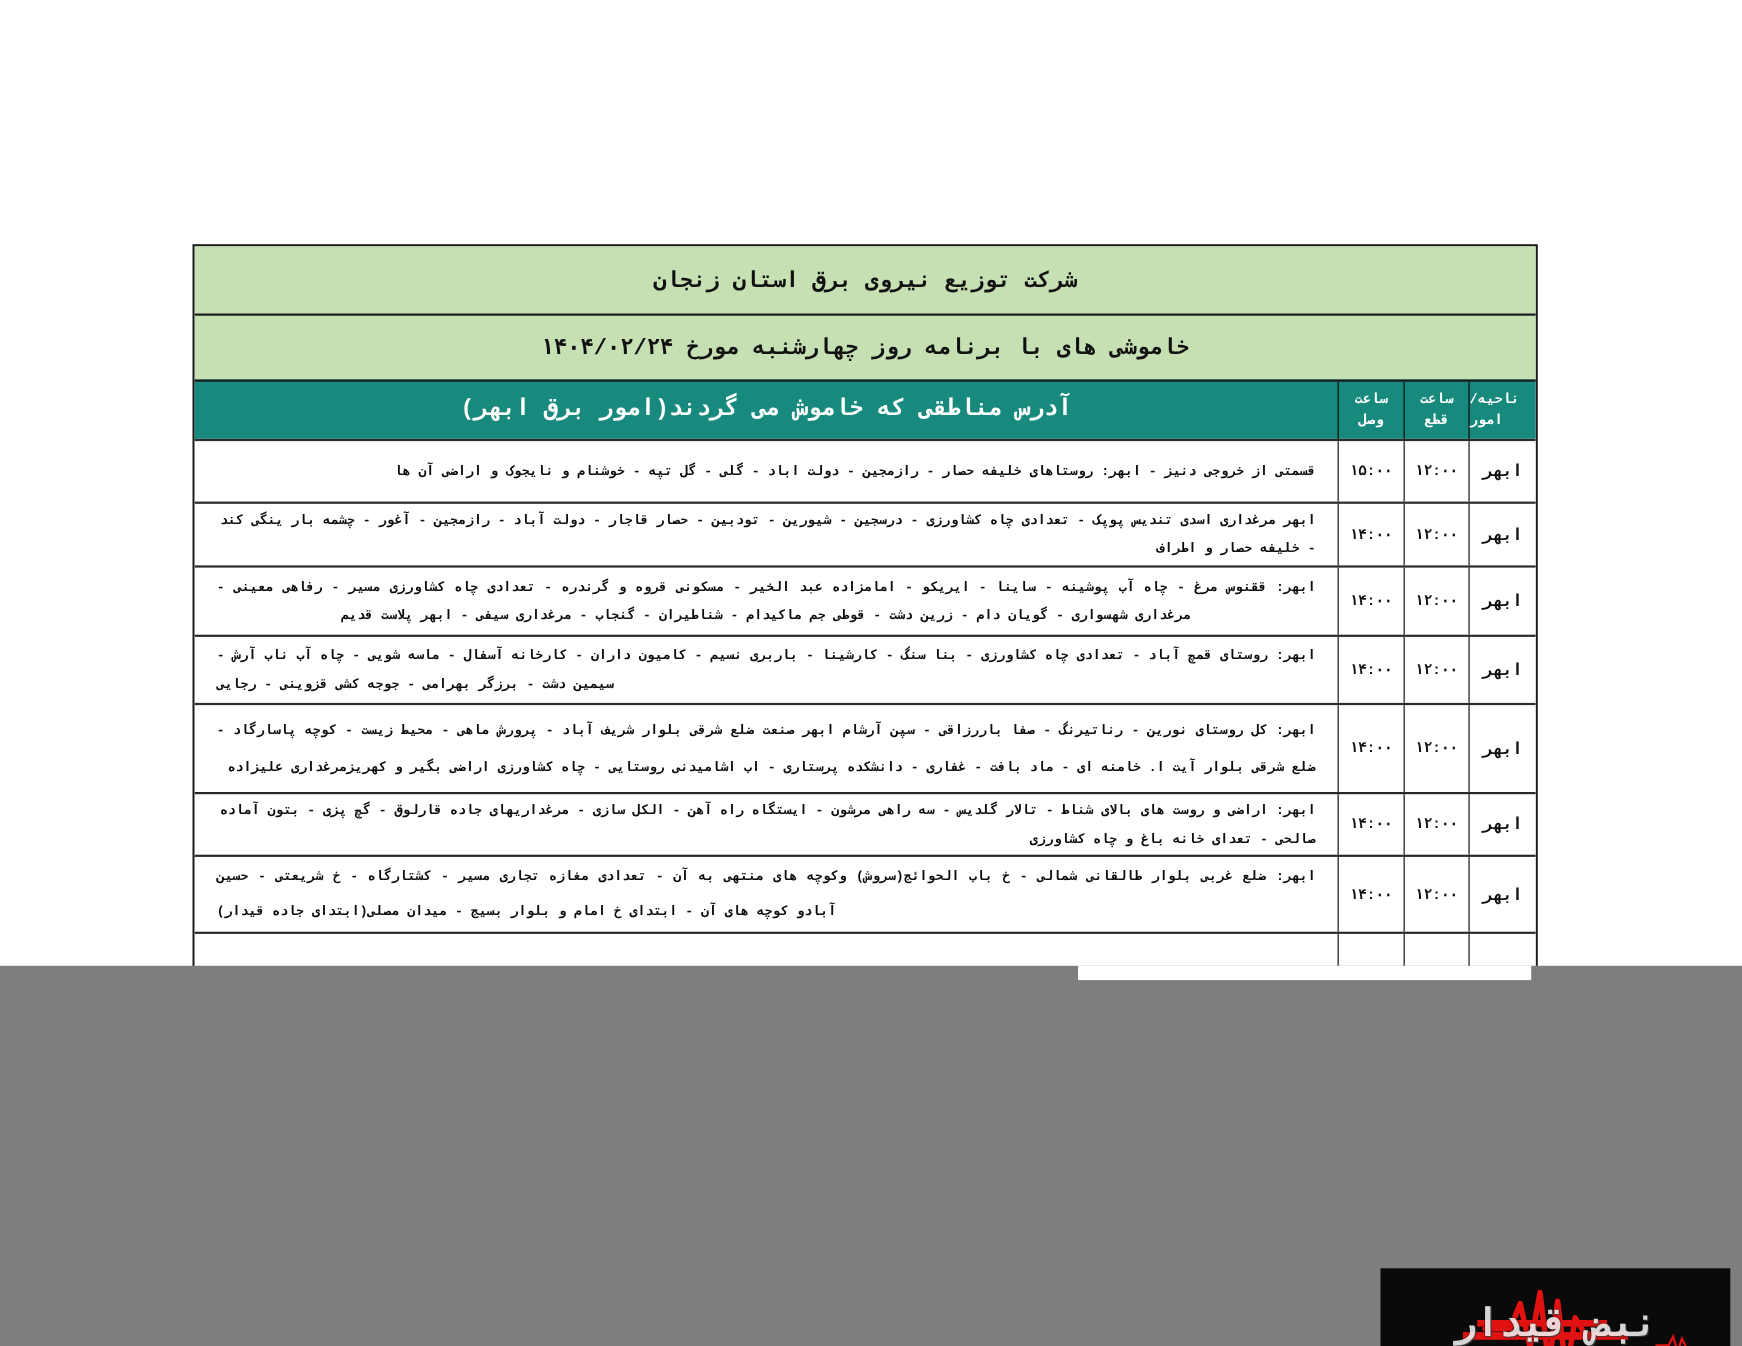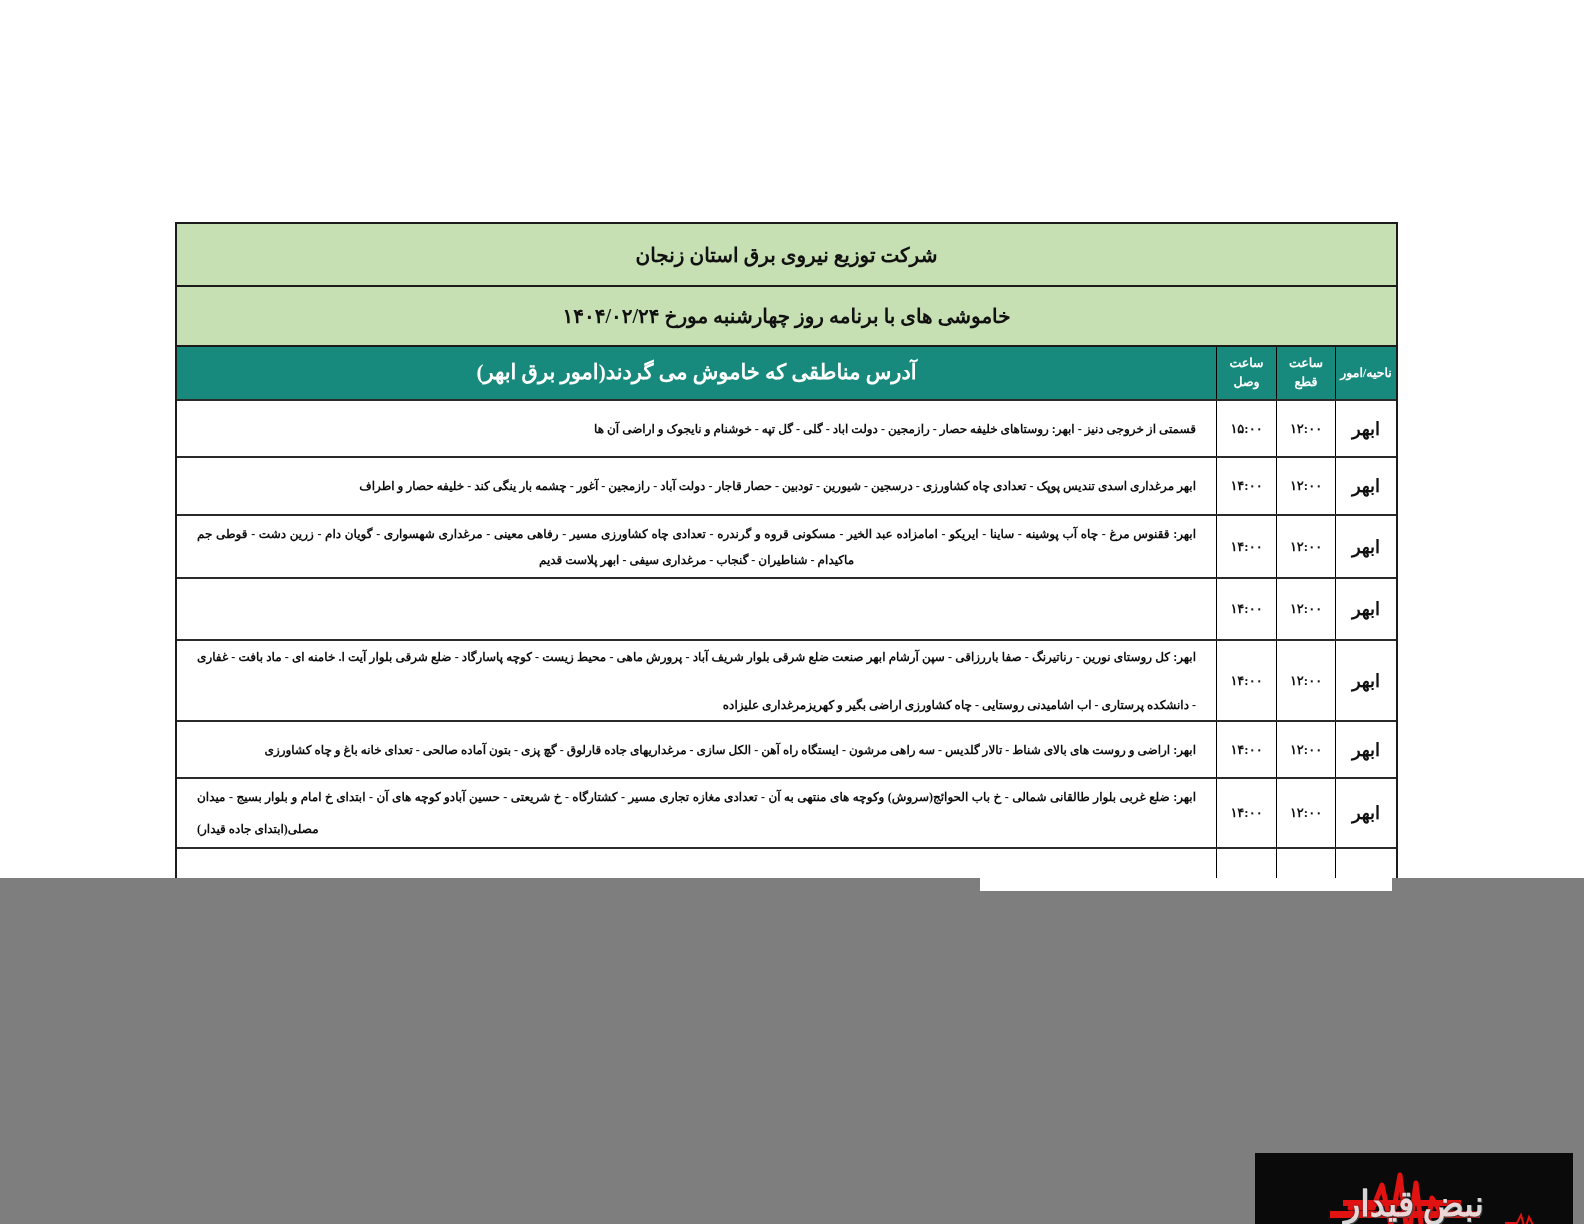--- a/index.html
+++ b/index.html
@@ -1,41 +1,41 @@
 <!DOCTYPE html>
 <html lang="fa"><head>
 <meta charset="utf-8">
 <style>
   html,body{margin:0;padding:0;background:#ffffff;}
   .page{position:relative;width:1584px;height:1224px;background:#ffffff;overflow:hidden;
-        font-family:Liberation Serif, serif;color:#111;}
+        font-family:Liberation Mono, monospace;color:#111;}
   .doc{position:absolute;left:175px;top:222px;width:1223px;border:2px solid #1b1b1b;box-sizing:border-box;background:#fff;}
   .title-row{box-sizing:border-box;display:flex;align-items:center;justify-content:center;
              background:#c6dfb3;font-weight:700;direction:rtl;text-align:center;color:#111;}
   .t1{height:61px;font-size:20px;}
   .t2{height:60px;font-size:20px;border-top:2px solid #1b1b1b;}
   .hdr{box-sizing:border-box;height:54px;background:#178a7d;color:#ffffff;display:flex;direction:rtl;
        border-top:2px solid #1b1b1b;font-weight:700;}
   .row{box-sizing:border-box;display:flex;direction:rtl;border-top:2px solid #2a2a2a;background:#fff;}
   .cell{box-sizing:border-box;display:flex;align-items:center;justify-content:center;overflow:hidden;}
   .c-region{width:61px;border-left:1px solid #000;}
   .c-off{width:59px;border-left:1px solid #000;}
   .c-on{width:60px;border-left:1px solid #000;}
   .c-addr{flex:1;}
   .hdr .cell{flex-direction:column;line-height:1.5;font-size:12.5px;text-align:left;}
   .hdr .c-addr{font-size:21px;flex-direction:row;}
-  .body-region{font-size:18px;font-weight:700;}
+  .body-region{font-size:15px;font-weight:700;}
   .body-time{font-size:13px;font-weight:700;}
   .addr-text{width:100%;padding:0 20px;font-size:12px;font-weight:700;line-height:26px;direction:rtl;
              text-align:right;color:#0d0d0d;}
   .jst .addr-text{text-align:justify;}
   .last-center .addr-text{text-align:justify;text-align-last:center;}
   .last-left .addr-text{text-align:justify;text-align-last:left;}
   .r1{height:57px;} .r2{height:58px;} .r3{height:63px;} .r4{height:62px;}
-  .r5{height:81px;} .r5 .addr-text{line-height:48px;}
+  .r5{height:81px;} .r5 .addr-text{line-height:34px;}
   .r6{height:57px;} .r7{height:70px;} .r7 .addr-text{line-height:32px;}
   .r8{height:78px;}
   .gray-overlay{position:absolute;left:0;top:878px;width:1584px;height:346px;background:#7e7e7e;}
   .white-notch{position:absolute;left:980px;top:878px;width:412px;height:13px;background:#ffffff;}
   .logo-box{position:absolute;left:1255px;top:1105px;width:318px;height:110px;background:#0a0a0a;overflow:hidden;margin-top:48px;}
   .logo-text{position:absolute;top:30px;left:0;width:100%;text-align:center;color:#f2f2f2;font-weight:700;
              font-size:34px;letter-spacing:10px;opacity:0.88;direction:rtl;
              text-shadow:0 0 2px #000,1px 1px 0 #555;transform:scaleY(1.05);}
   .logo-sig{position:absolute;right:14px;bottom:14px;color:#ddd;font-size:9px;direction:rtl;opacity:.85;}
   svg{display:block;}
@@ -96,20 +96,23 @@
       <div class="cell c-on body-time">۱۴:۰۰</div>
       <div class="cell c-addr">
         <div class="addr-text">ابهر: ققنوس مرغ - چاه آب پوشینه - ساینا - ایریکو - امامزاده عبد الخیر - مسکونی قروه و گرندره - تعدادی چاه کشاورزی مسیر - رفاهی معینی - مرغداری شهسواری - گویان دام - زرین دشت - قوطی جم ماکیدام - شناطیران - گنجاب - مرغداری سیفی - ابهر پلاست قدیم</div>
       </div>
     </div>
 
     <div class="row r4 jst last-left">
       <div class="cell c-region body-region">ابهر</div>
       <div class="cell c-off body-time">۱۲:۰۰</div>
       <div class="cell c-on body-time">۱۴:۰۰</div>
+      <div class="cell c-addr">
+        <div class="addr-text">ابهر: روستای قمچ آباد - تعدادی چاه کشاورزی - بنا سنگ - کارشینا - باربری نسیم - کامیون داران - کارخانه آسفال - ماسه شویی - چاه آب ناب آرش - سیمین دشت - برزگر بهرامی - جوجه کشی قزوینی - رجایی</div>
+      </div>
     </div>
 
     <div class="row r5 jst">
       <div class="cell c-region body-region">ابهر</div>
       <div class="cell c-off body-time">۱۲:۰۰</div>
       <div class="cell c-on body-time">۱۴:۰۰</div>
       <div class="cell c-addr">
         <div class="addr-text">ابهر: کل روستای نورین - رناتیرنگ - صفا باررزاقی - سپن آرشام ابهر صنعت ضلع شرقی بلوار شریف آباد - پرورش ماهی - محیط زیست - کوچه پاسارگاد - ضلع شرقی بلوار آیت ا. خامنه ای - ماد بافت - غفاری - دانشکده پرستاری - اب اشامیدنی روستایی - چاه کشاورزی اراضی بگیر و کهریزمرغداری علیزاده</div>
       </div>
     </div>

